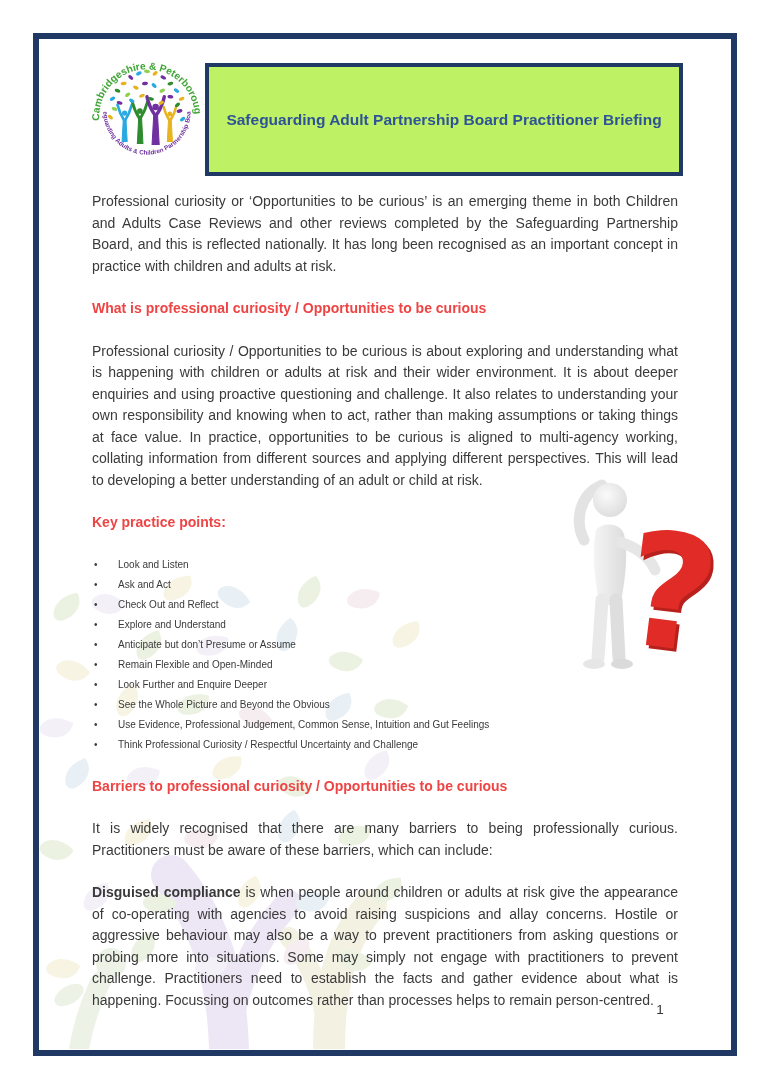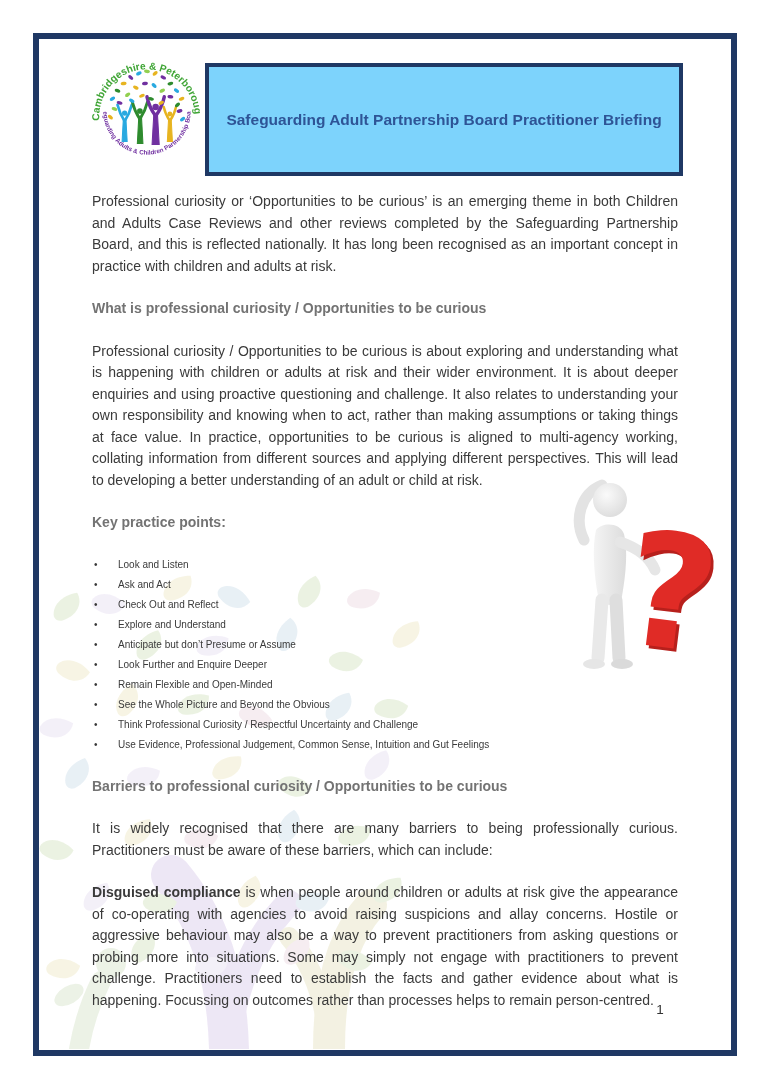--- a/index.html
+++ b/index.html
@@ -5,26 +5,26 @@
   html,body{margin:0;padding:0;background:#ffffff;}
   .page{position:relative;width:768px;height:1086px;background:#ffffff;overflow:hidden;
         font-family:"Liberation Sans","DejaVu Sans",sans-serif;color:#3a3a3a;}
   .page-frame{position:absolute;left:33px;top:33px;width:692px;height:1011px;
         border:6px solid #1f3864;background:transparent;pointer-events:none;z-index:3;}
   
   .watermark{position:absolute;left:39px;top:575px;width:400px;height:474px;z-index:0;opacity:.55;}
   
   .logo{position:absolute;left:86px;top:50px;width:122px;height:122px;z-index:2;}
   .title-box{position:absolute;left:205px;top:63px;width:470px;height:105px;border:4px solid #1f3864;
-        background:#7dd3fc;display:flex;flex-direction:row;justify-content:center;align-items:center;z-index:2;}
+        background:#bef264;display:flex;flex-direction:row;justify-content:center;align-items:center;z-index:2;}
   .title-line{color:#2e5496;font-weight:bold;font-size:15.5px;line-height:27px;text-align:center;}
   
   .content{position:absolute;left:92px;top:191px;width:586px;z-index:1;font-size:14px;line-height:21.5px;}
   .content p{margin:0 0 7px 0;text-align:justify;}
-  .content p.h{font-weight:bold;text-align:left;margin:0 0 7px 0;color:#737373;}
+  .content p.h{font-weight:bold;text-align:left;margin:0 0 7px 0;color:#ef4444;}
   .content .gap{height:14px;}
   ul.kp{list-style:none;margin:0 0 7px 0;padding:0 0 0 26px;}
   ul.kp li{position:relative;font-size:10px;line-height:20px;text-align:left;}
   ul.kp li::before{content:"\2022";position:absolute;left:-24px;top:0;color:#3a3a3a;}
   .bold-lead{font-weight:bold;}
   
   .qfigure{position:absolute;left:556px;top:478px;width:164px;height:198px;z-index:2;}
   
   .page-num{position:absolute;left:640px;top:1002px;width:40px;text-align:center;
         font-size:13.5px;color:#333;z-index:2;}
@@ -176,25 +176,25 @@
     <p>Professional curiosity / Opportunities to be curious is about exploring and understanding what is happening with children or adults at risk and their wider environment. It is about deeper enquiries and using proactive questioning and challenge. It also relates to understanding your own responsibility and knowing when to act, rather than making assumptions or taking things at face value. In practice, opportunities to be curious is aligned to multi-agency working, collating information from different sources and applying different perspectives. This will lead to developing a better understanding of an adult or child at risk.</p>
     <div class="gap"></div>
     <p class="h">Key practice points:</p>
     <div class="gap"></div>
     <ul class="kp">
       <li>Look and Listen</li>
       <li>Ask and Act</li>
       <li>Check Out and Reflect</li>
       <li>Explore and Understand</li>
       <li>Anticipate but don’t Presume or Assume</li>
+      <li>Remain Flexible and Open-Minded</li>
       <li>Look Further and Enquire Deeper</li>
-      <li>Remain Flexible and Open-Minded</li>
       <li>See the Whole Picture and Beyond the Obvious</li>
+      <li>Use Evidence, Professional Judgement, Common Sense, Intuition and Gut Feelings</li>
       <li>Think Professional Curiosity / Respectful Uncertainty and Challenge</li>
-      <li>Use Evidence, Professional Judgement, Common Sense, Intuition and Gut Feelings</li>
     </ul>
     <div class="gap"></div>
     <p class="h">Barriers to professional curiosity / Opportunities to be curious</p>
     <div class="gap"></div>
     <p>It is widely recognised that there are many barriers to being professionally curious. Practitioners must be aware of these barriers, which can include:</p>
     <div class="gap"></div>
     <p><span class="bold-lead">Disguised compliance</span><span> is when people around children or adults at risk give the appearance of co-operating with agencies to avoid raising suspicions and allay concerns. Hostile or aggressive behaviour may also be a way to prevent practitioners from asking questions or probing more into situations. Some may simply not engage with practitioners to prevent challenge. Practitioners need to establish the facts and gather evidence about what is happening. Focussing on outcomes rather than processes helps to remain person-centred.</span></p>
   </div>
 
   <svg class="qfigure" viewBox="0 0 164 198" xmlns="http://www.w3.org/2000/svg" aria-hidden="true">

